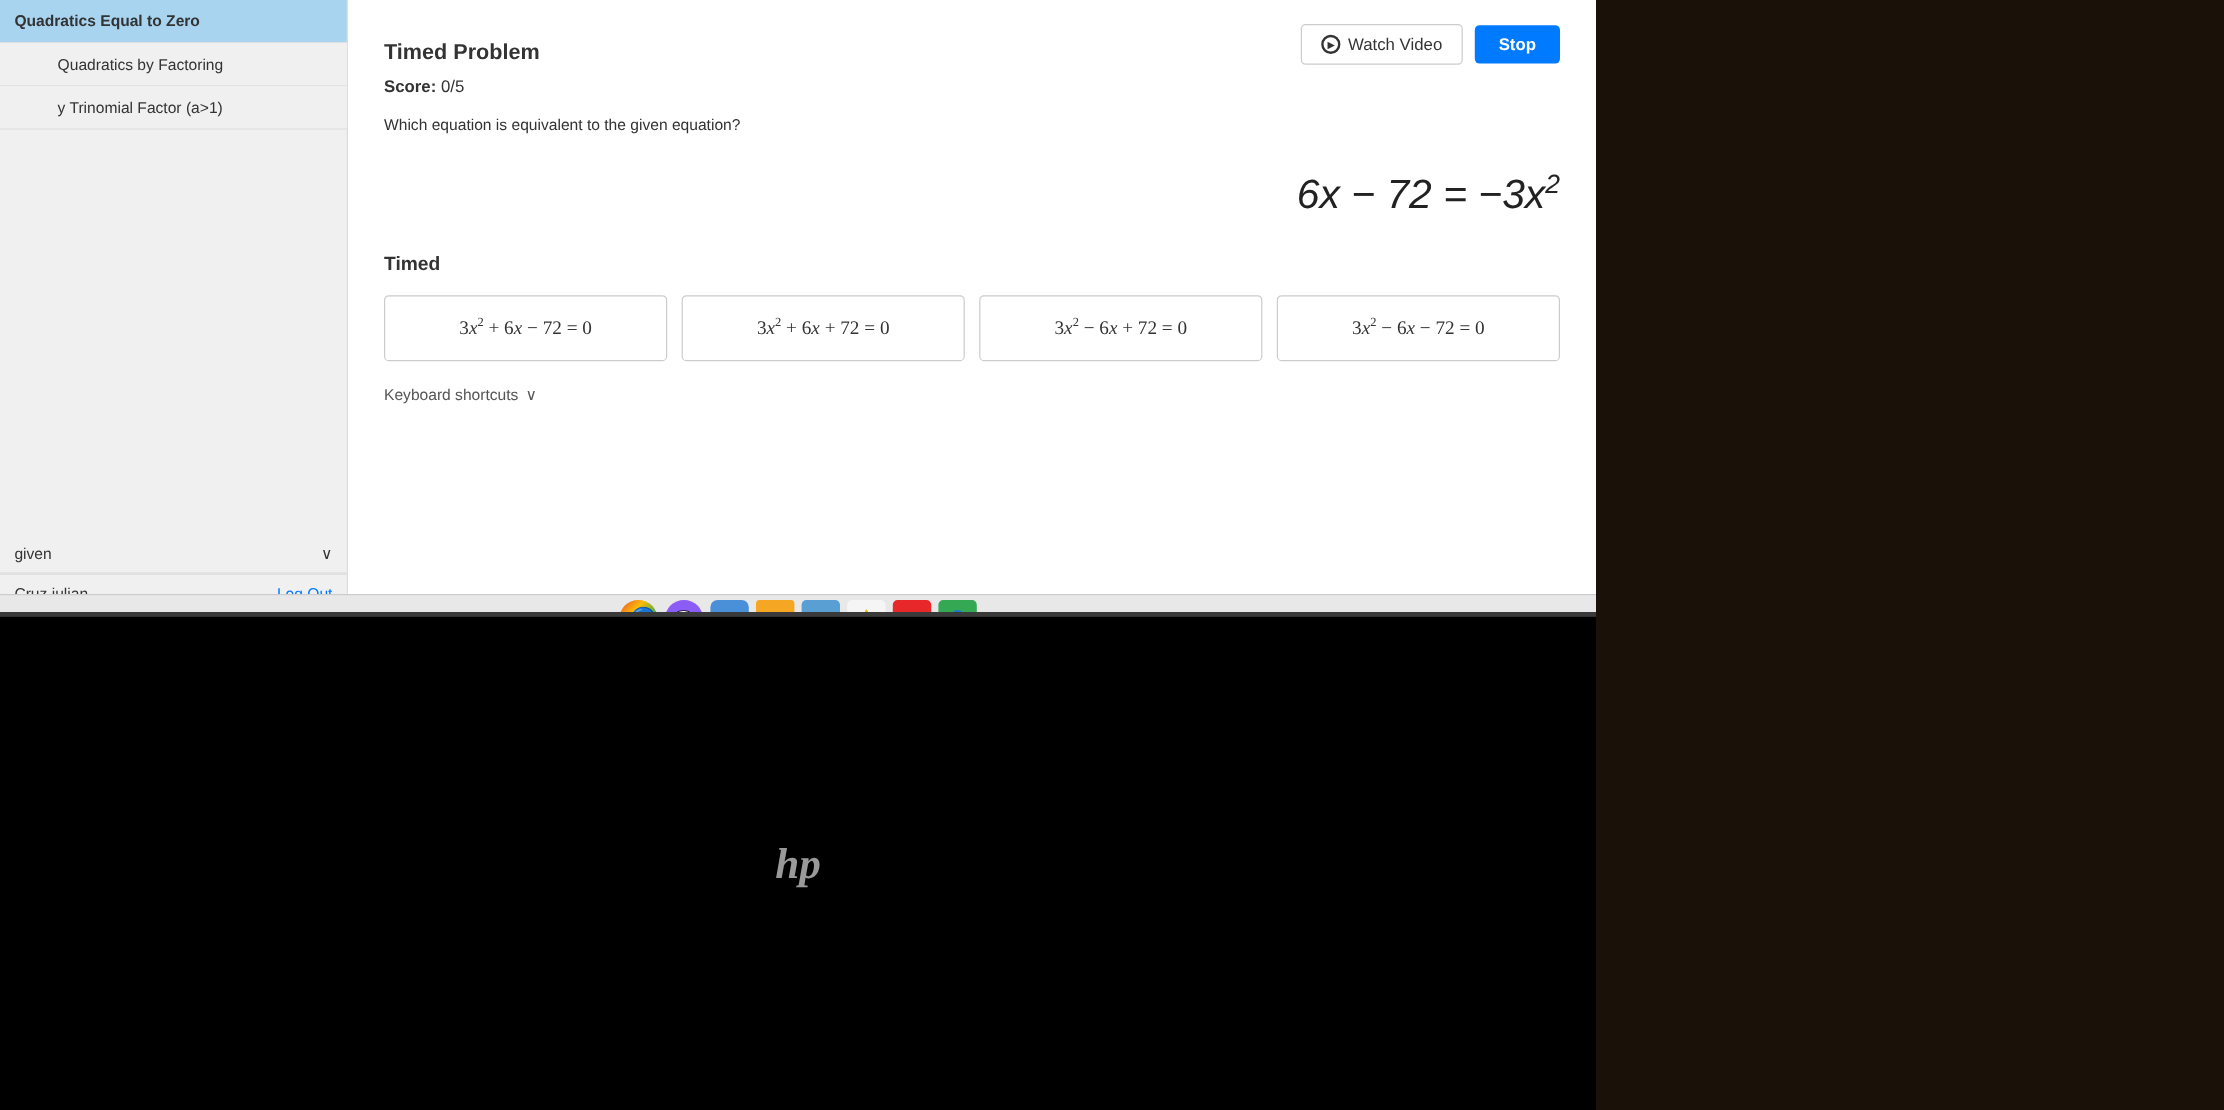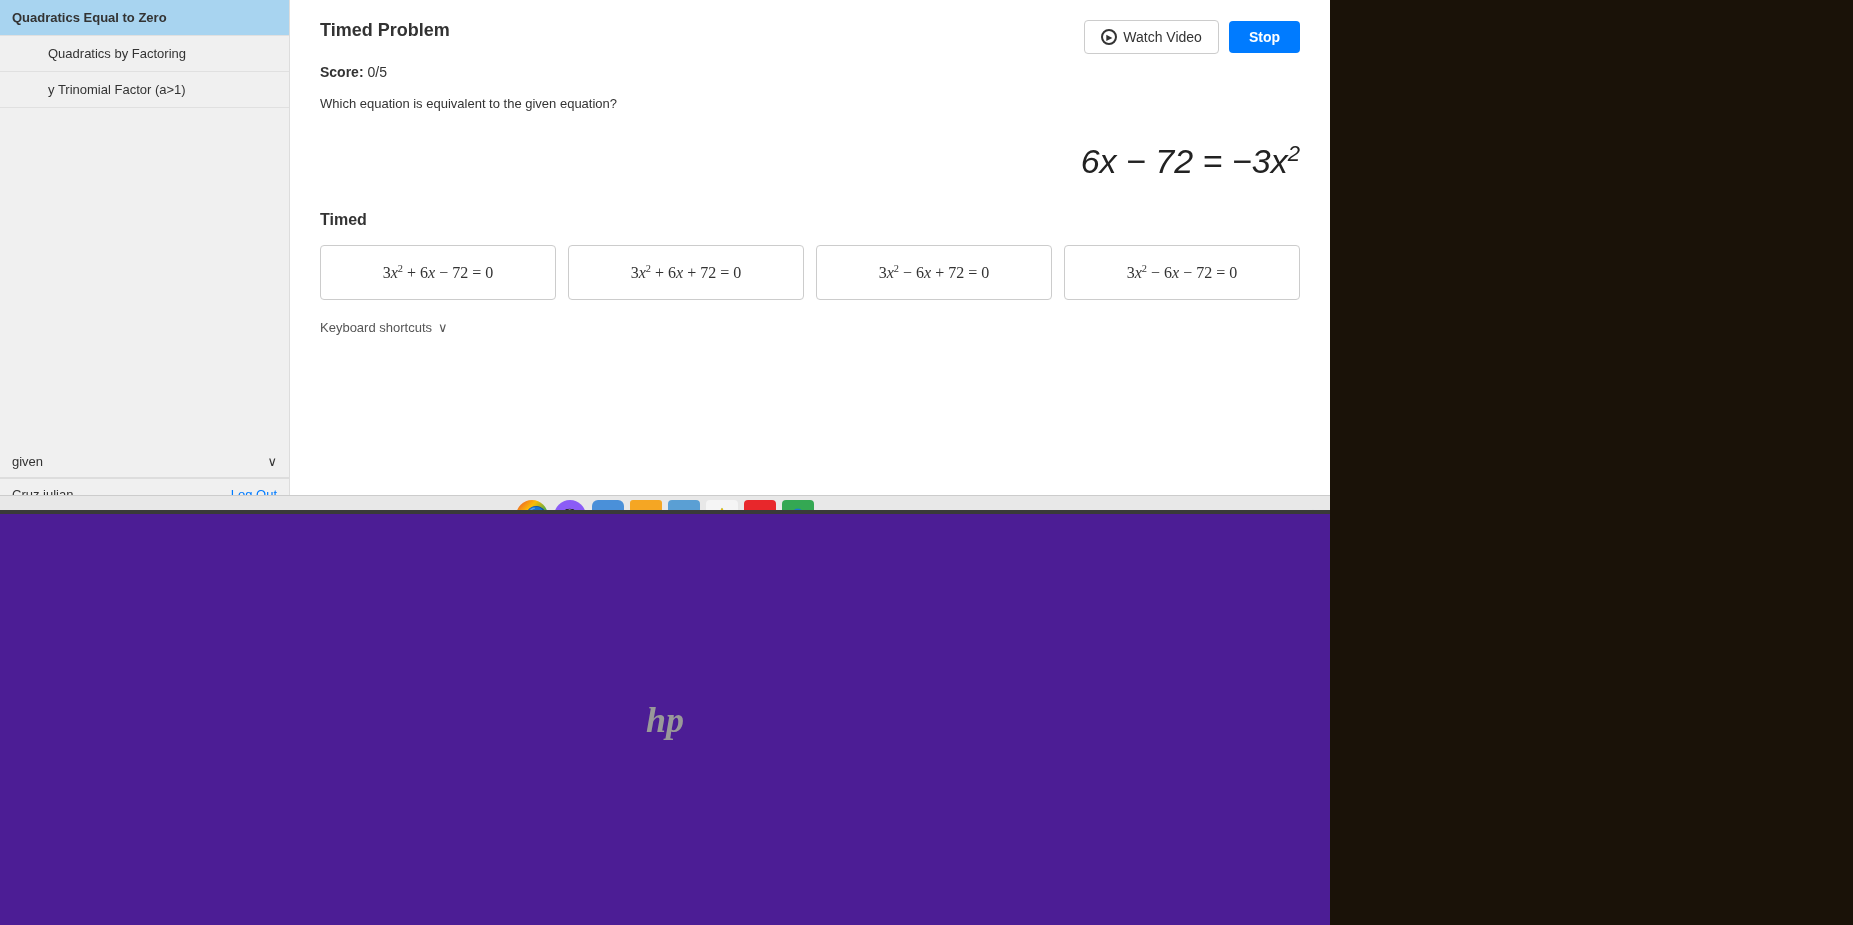--- a/index.html
+++ b/index.html
@@ -87,21 +87,21 @@
     .main-content {
       flex: 1;
       background: #fff;
       padding: 20px 30px;
       overflow: hidden;
     }
 
     .top-bar {
       display: flex;
       justify-content: space-between;
-      align-items: flex-start;
+      align-items: flex-end;
       margin-bottom: 10px;
     }
 
     .timed-problem-title {
       font-size: 18px;
       font-weight: bold;
       color: #333;
     }
 
     .top-buttons {
@@ -251,21 +251,21 @@
       color: #333;
     }
 
     
     .laptop-body {
       position: absolute;
       top: 510px;
       left: 0;
       width: 1330px;
       height: 415px;
-      background: #4c1d95;
+      background: #000000;
       border-top: 4px solid #3a3a3a;
       display: flex;
       align-items: center;
       justify-content: center;
     }
 
     .hp-logo {
       font-size: 36px;
       color: #999;
       font-style: italic;

